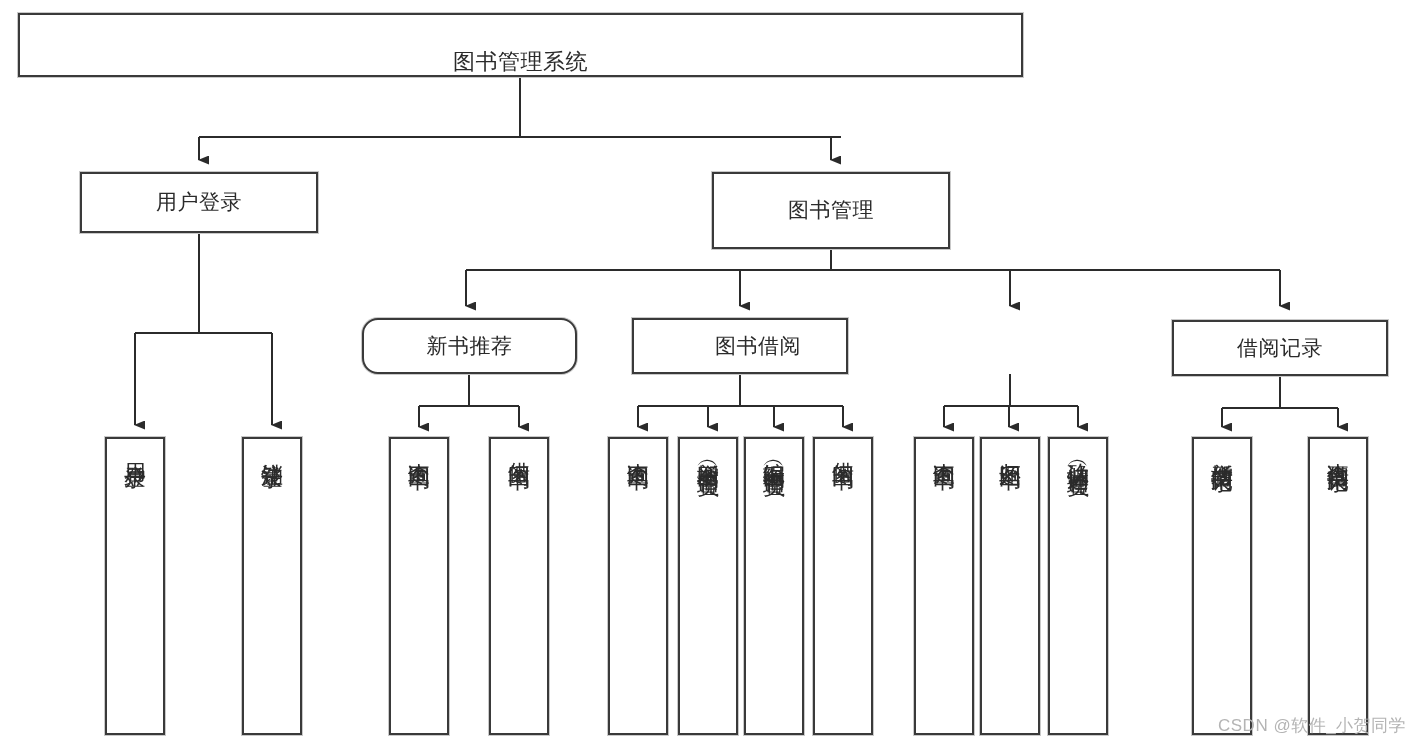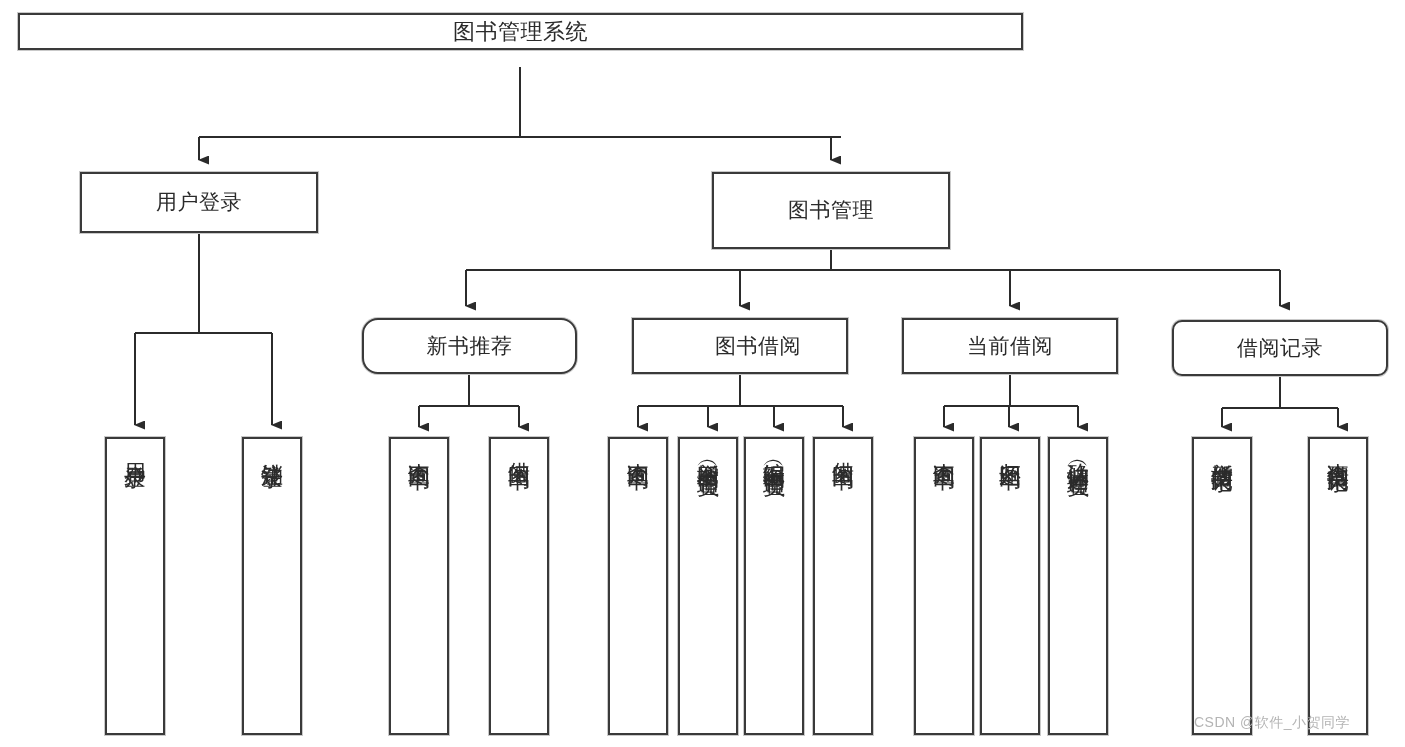--- a/index.html
+++ b/index.html
@@ -62,25 +62,26 @@
     text-orientation: upright;
     font-size: 22px;
     line-height: 1.0;
     letter-spacing: 2px;
     white-space: nowrap;
   }
   .watermark {
     position: absolute;
     left: 1194px;
     top: 714px;
-    font-size: 14px;
+    font-size: 17px;
     color: #b4b4b4;
     white-space: nowrap;
     z-index: 5;
     letter-spacing: 0.5px;
+    padding-left: 24px;
   }
 </style>
 </head>
 <body>
 
 <div id="diagram-root">
 
   <svg id="edges-layer" width="1405" height="747" viewBox="0 0 1405 747" xmlns="http://www.w3.org/2000/svg">
     <defs>
       <marker id="arrowhead" markerWidth="9" markerHeight="11" refX="4.5" refY="10" orient="auto" markerUnits="userSpaceOnUse">
@@ -125,41 +126,38 @@
       <path d="M1009,406 L1009,427" marker-end="url(#arrowhead)"></path>
       <path d="M1078,406 L1078,427" marker-end="url(#arrowhead)"></path>
 
       <path d="M1280,376 L1280,408"></path>
       <path d="M1222,408 L1338,408"></path>
       <path d="M1222,408 L1222,427" marker-end="url(#arrowhead)"></path>
       <path d="M1338,408 L1338,427" marker-end="url(#arrowhead)"></path>
     </g>
   </svg>
 
-  <div class="node h root" style="left:18px; top:13px; width:1005px; height:37px;">
+  <div class="node h root" style="left:18px; top:13px; width:1005px; height:64px;align-items:flex-end;">
     <span class="node-label">图书管理系统</span>
   </div>
 
   <div class="node h" style="left:80px; top:172px; width:238px; height:61px;">
     <span class="node-label">用户登录</span>
   </div>
   <div class="node h" style="left:712px; top:172px; width:238px; height:77px;">
     <span class="node-label">图书管理</span>
   </div>
 
   <div class="node h" style="left:362px; top:318px; width:215px; height:56px;border-radius:16px;">
     <span class="node-label">新书推荐</span>
   </div>
   <div class="node h" style="left:632px; top:318px; width:216px; height:56px;padding-left:36px;">
     <span class="node-label">图书借阅</span>
   </div>
-  <div class="node h" style="left:902px; top:318px; width:216px; height:56px;">
-    <span class="node-label">当前借阅</span>
-  </div>
-  <div class="node h" style="left:1172px; top:320px; width:216px; height:56px;border-radius:10px;">
+  <div class="node h" style="left:1172px; top:320px; width:216px; height:56px;">
     <span class="node-label">借阅记录</span>
   </div>
 
   <div class="node leaf" style="left:105px; top:437px; width:60px; height:298px;">
     <span class="node-label">用户登录</span>
   </div>
   <div class="node leaf" style="left:242px; top:437px; width:60px; height:298px;">
     <span class="node-label">注销登录</span>
   </div>
 

